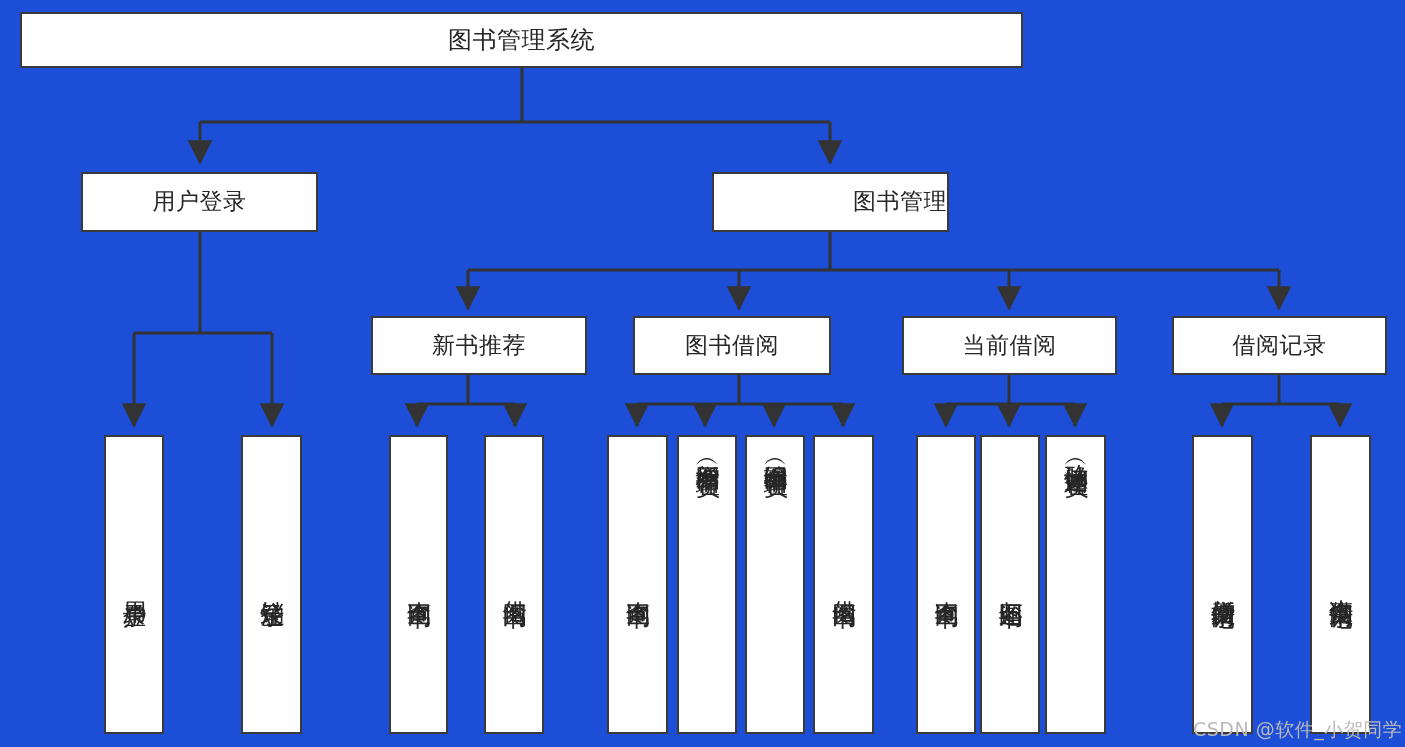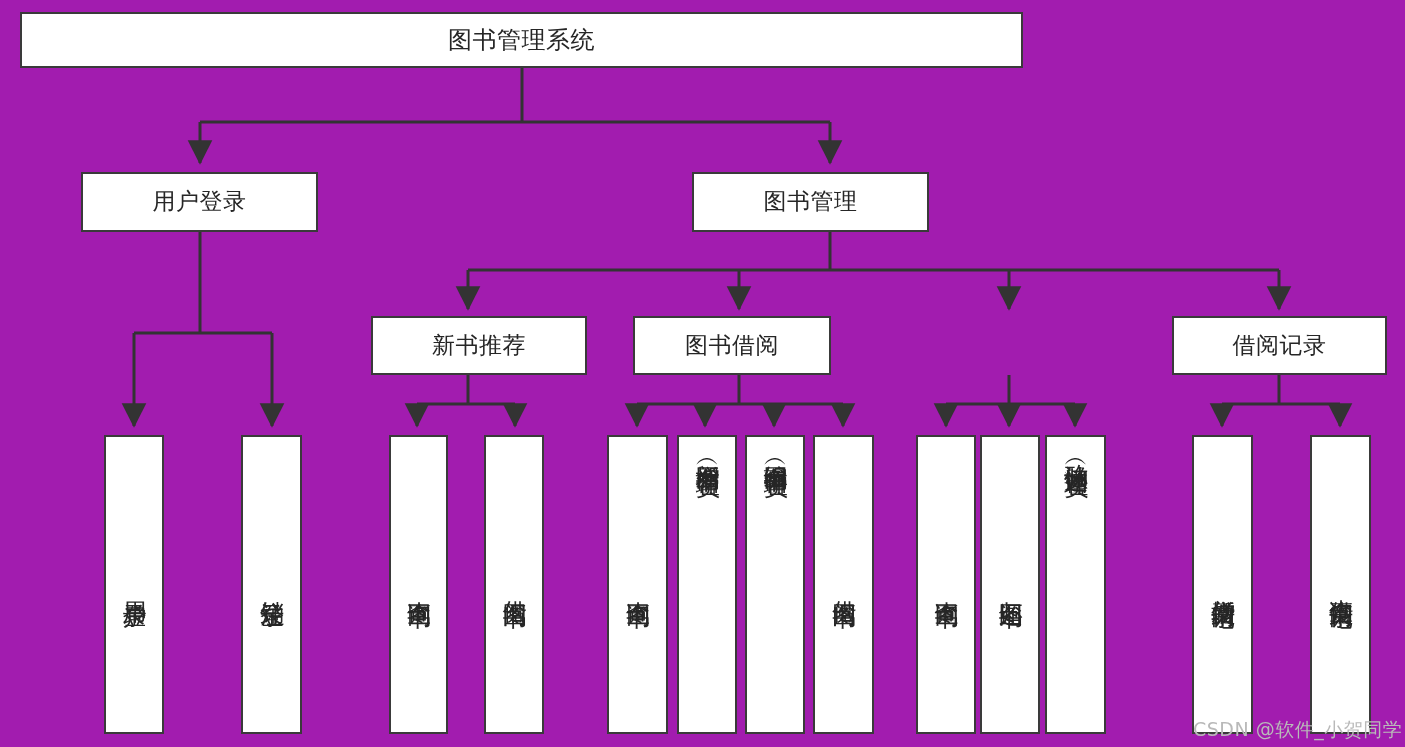--- a/index.html
+++ b/index.html
@@ -9,21 +9,21 @@
     background: #ffffff;
   }
   body {
     font-family: "DejaVu Sans", "Liberation Sans", sans-serif;
     color: #1a1a1a;
   }
   #canvas {
     position: relative;
     width: 1405px;
     height: 747px;
-    background: #a21caf;
+    background: #1d4ed8;
     overflow: hidden;
   }
   svg.connectors {
     position: absolute;
     left: 0;
     top: 0;
     width: 1405px;
     height: 747px;
     pointer-events: none;
   }
@@ -128,30 +128,33 @@
     </g>
   </svg>
 
   <div class="node root horizontal" style="left:20px; top:12px; width:1003px; height:56px;">
     <span class="node-label">图书管理系统</span>
   </div>
 
   <div class="node horizontal" style="left:81px; top:172px; width:237px; height:60px;">
     <span class="node-label">用户登录</span>
   </div>
-  <div class="node horizontal" style="left:692px; top:172px; width:237px; height:60px;">
+  <div class="node horizontal" style="left:712px; top:172px; width:237px; height:60px;justify-content:flex-end;">
     <span class="node-label">图书管理</span>
   </div>
 
   <div class="node horizontal" style="left:371px; top:316px; width:216px; height:59px;">
     <span class="node-label">新书推荐</span>
   </div>
   <div class="node horizontal" style="left:633px; top:316px; width:198px; height:59px;">
     <span class="node-label">图书借阅</span>
   </div>
+  <div class="node horizontal" style="left:902px; top:316px; width:215px; height:59px;">
+    <span class="node-label">当前借阅</span>
+  </div>
   <div class="node horizontal" style="left:1172px; top:316px; width:215px; height:59px;text-align:right;">
     <span class="node-label">借阅记录</span>
   </div>
 
   <div class="node vertical center-text" style="left:104px; top:435px; width:60px; height:299px;">
     <span class="node-label">用户登录</span>
   </div>
   <div class="node vertical center-text" style="left:241px; top:435px; width:61px; height:299px;">
     <span class="node-label">注销登录</span>
   </div>

